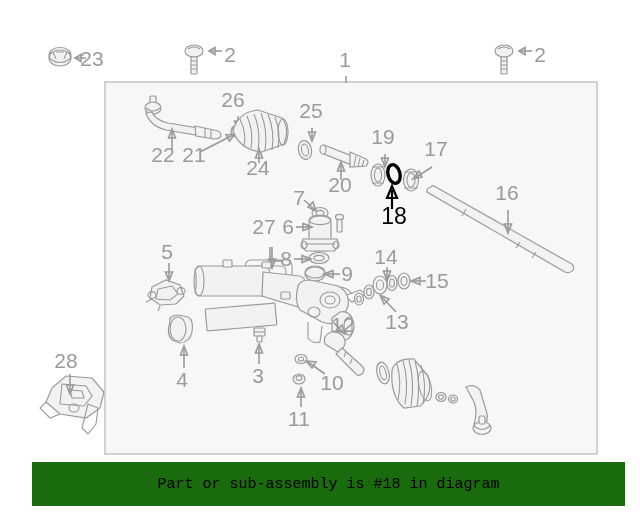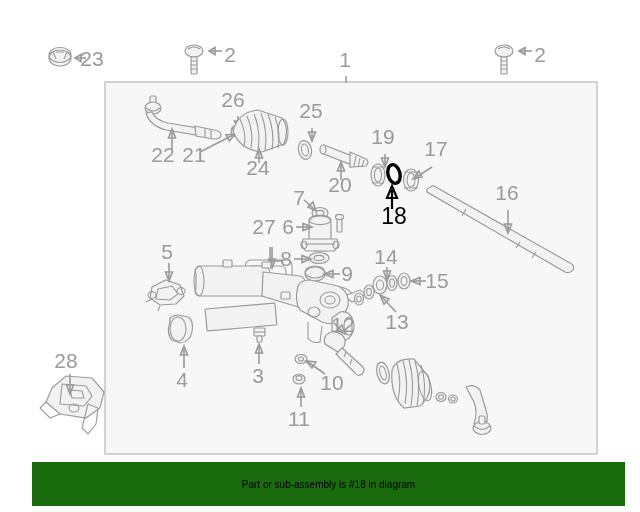--- a/index.html
+++ b/index.html
@@ -35,23 +35,23 @@
     height: 44px;
     background: #1a6b0d;
     display: flex;
     flex-direction: column;
     align-items: center;
     justify-content: center;
     box-sizing: border-box;
   }
   .banner-line {
     color: #000000;
-    font-size: 10px;
+    font-size: 15px;
     line-height: 19px;
-    font-family: Liberation Sans, sans-serif;
+    font-family: Liberation Mono, monospace;
     white-space: nowrap;
   }
   .num-label {
     font-family: "Liberation Sans", sans-serif;
     fill: #9a9a9a;
     font-size: 21px;
   }
   .num-label-hl {
     font-family: "Liberation Sans", sans-serif;
     fill: #000000;

